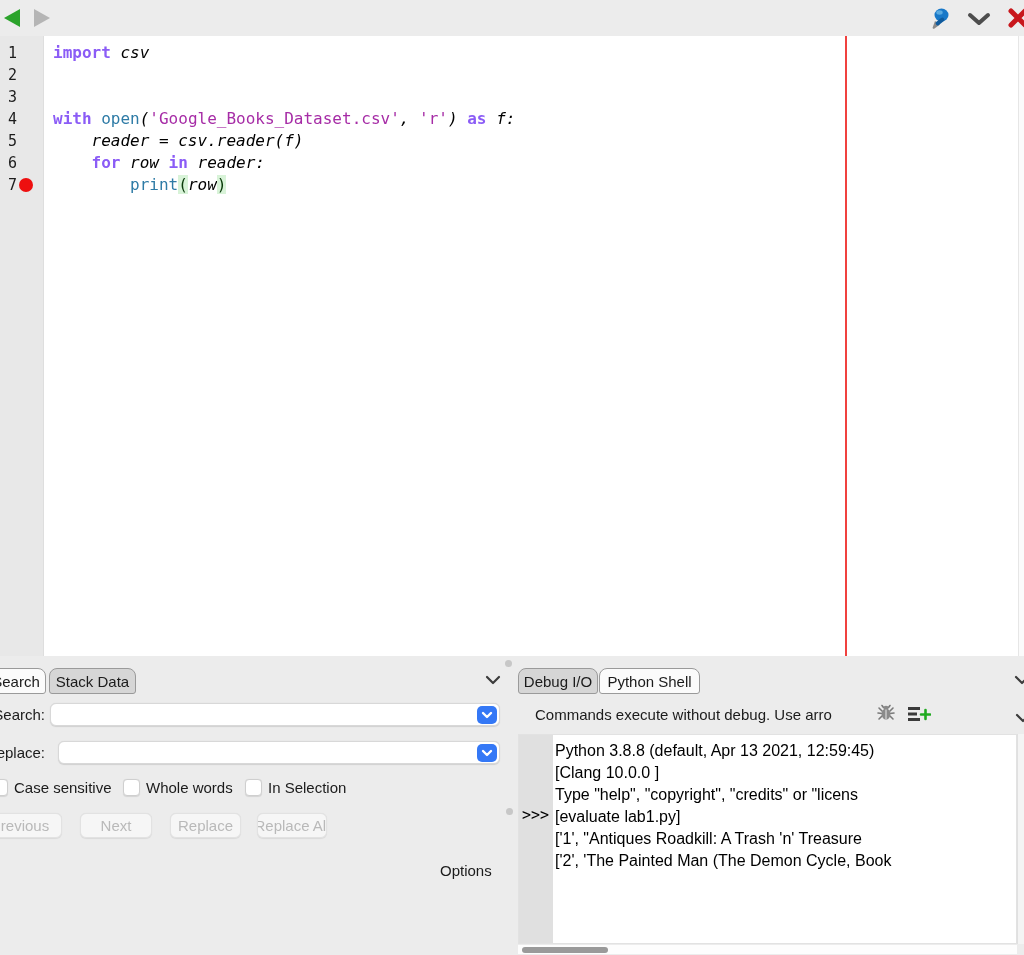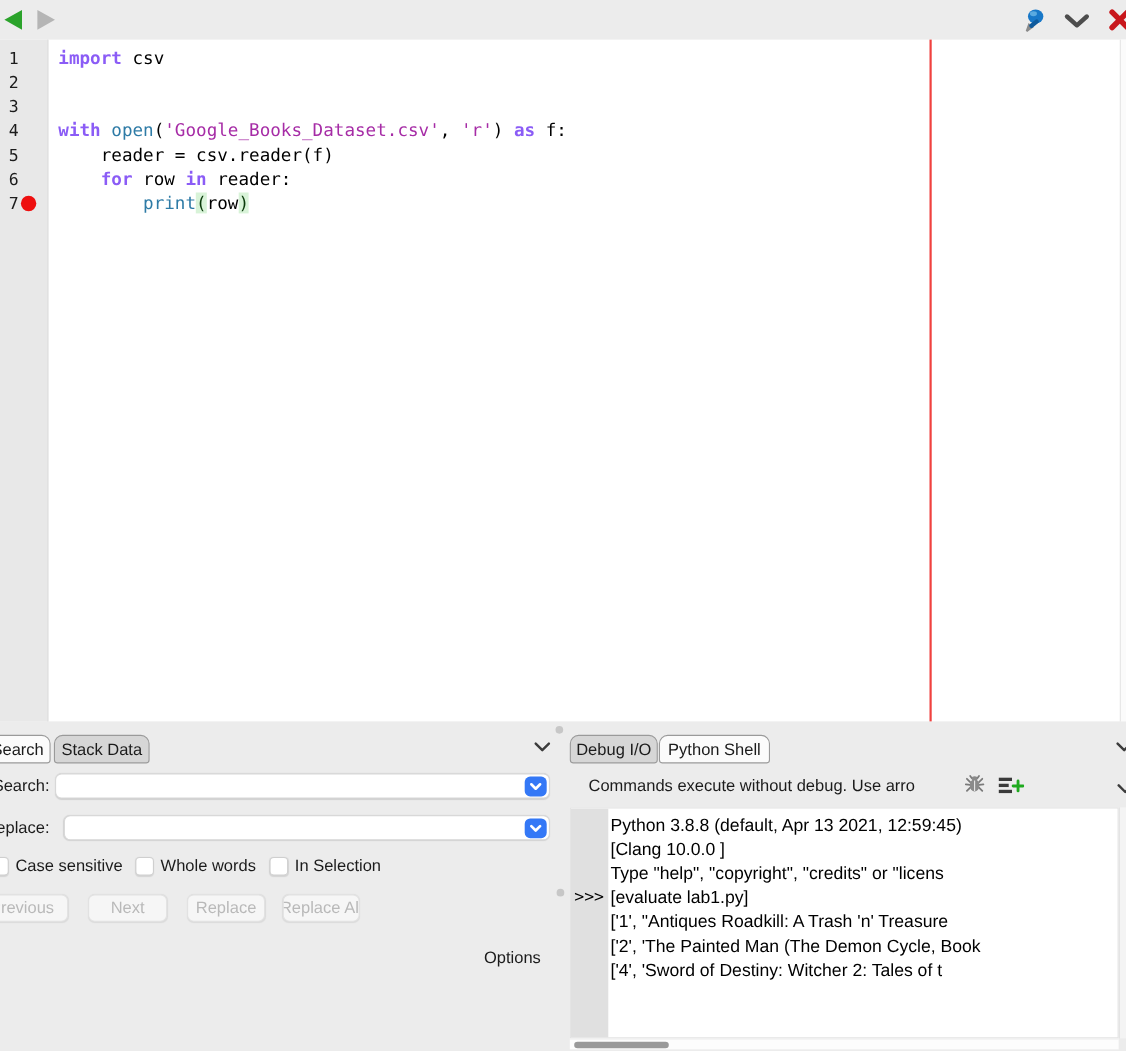--- a/index.html
+++ b/index.html
@@ -24,21 +24,21 @@
             border-right:1px solid #dedede; padding-top:6px; }
   .gutter-line { height:22px; display:flex; align-items:center; padding-left:8px;
                  font-family:"DejaVu Sans Mono", monospace; font-size:15px; color:#1c1c1c; }
   .bp-dot { width:14px; height:14px; border-radius:50%; background:#ee0f0f; margin-left:2px; flex:0 0 auto; }
   #code { position:absolute; left:53px; top:6px; right:10px; }
   .code-line { height:22px; white-space:pre; font-family:"DejaVu Sans Mono", monospace;
                font-size:16px; line-height:22px; color:#000; }
   .tok-kw { color:#8b5cf6; font-weight:bold; }
   .tok-bi { color:#2e7ba6; }
   .tok-str { color:#a62ca6; }
-  .tok-pl { color:#000000; }
+  .tok-pl { color:#000000;font-style:italic; }
   .tok-hl { color:#0a3a0a; background:#d8f3d8; }
   #ruler { position:absolute; left:845px; top:0; width:2px; height:620px; background:#f0413f; }
   #ed-scroll { position:absolute; right:0; top:0; width:6px; height:620px; background:#fbfbfb;
                border-left:1px solid #e6e6e6; }
 
   
   #bottom { position:absolute; left:0; top:656px; width:1024px; height:299px; background:#ececec; }
   .divider-dot { position:absolute; width:7px; height:7px; border-radius:50%; background:#c7c7c7; }
 
   .tab { position:absolute; top:12px; height:26px; border:1px solid #9a9a9a;
@@ -239,21 +239,20 @@
     <div id="shell">
       <div id="shell-gutter"></div>
       <div id="shell-prompt">&gt;&gt;&gt;</div>
       <div id="shell-lines">
           <div class="shell-line">Python 3.8.8 (default, Apr 13 2021, 12:59:45)</div>
           <div class="shell-line">[Clang 10.0.0 ]</div>
           <div class="shell-line">Type "help", "copyright", "credits" or "licens</div>
           <div class="shell-line">[evaluate lab1.py]</div>
           <div class="shell-line">['1', "Antiques Roadkill: A Trash 'n' Treasure</div>
           <div class="shell-line">['2', 'The Painted Man (The Demon Cycle, Book</div>
-          <div class="shell-line">['4', 'Sword of Destiny: Witcher 2: Tales of t</div>
         </div>
     </div>
     <div id="shell-vstrip"></div>
     <div id="shell-hscroll">
       <div id="shell-hthumb"></div>
     </div>
   </div>
 </div>
 
 </body></html>

